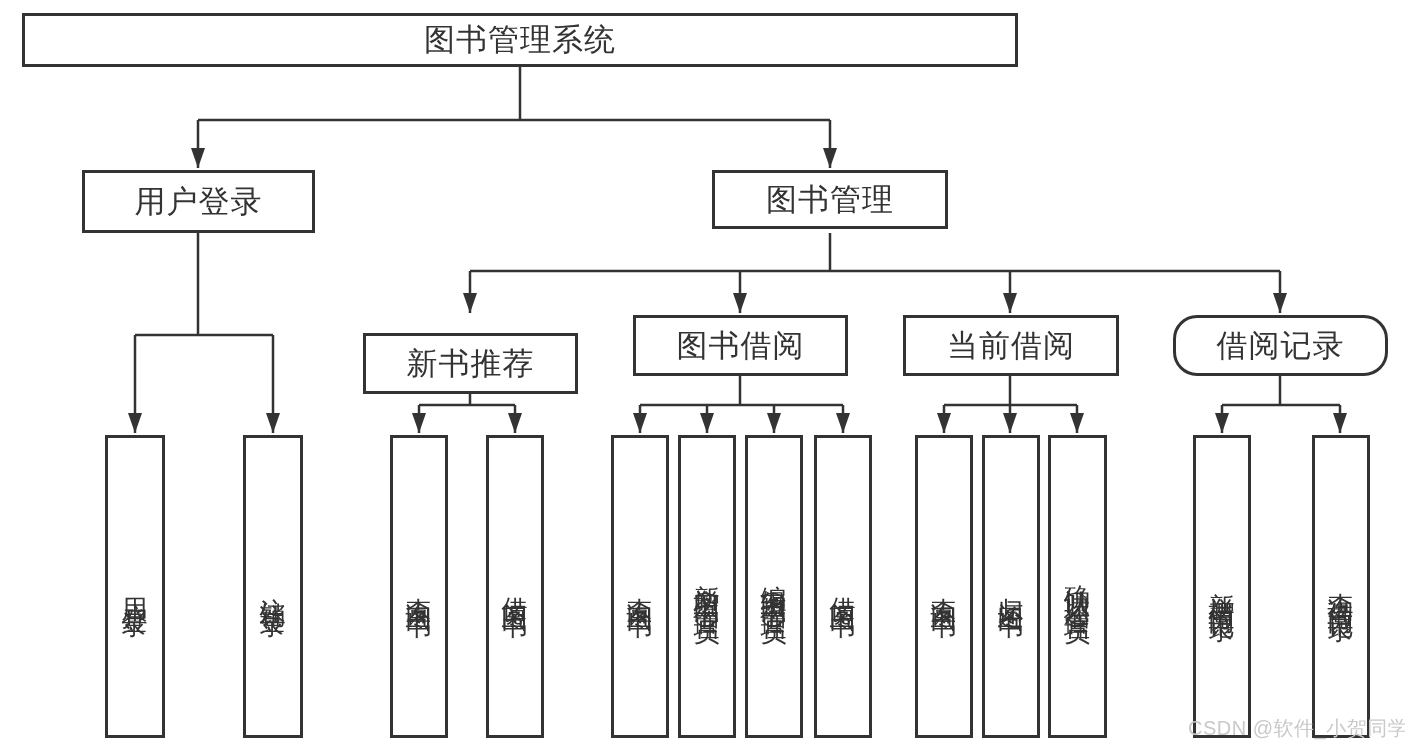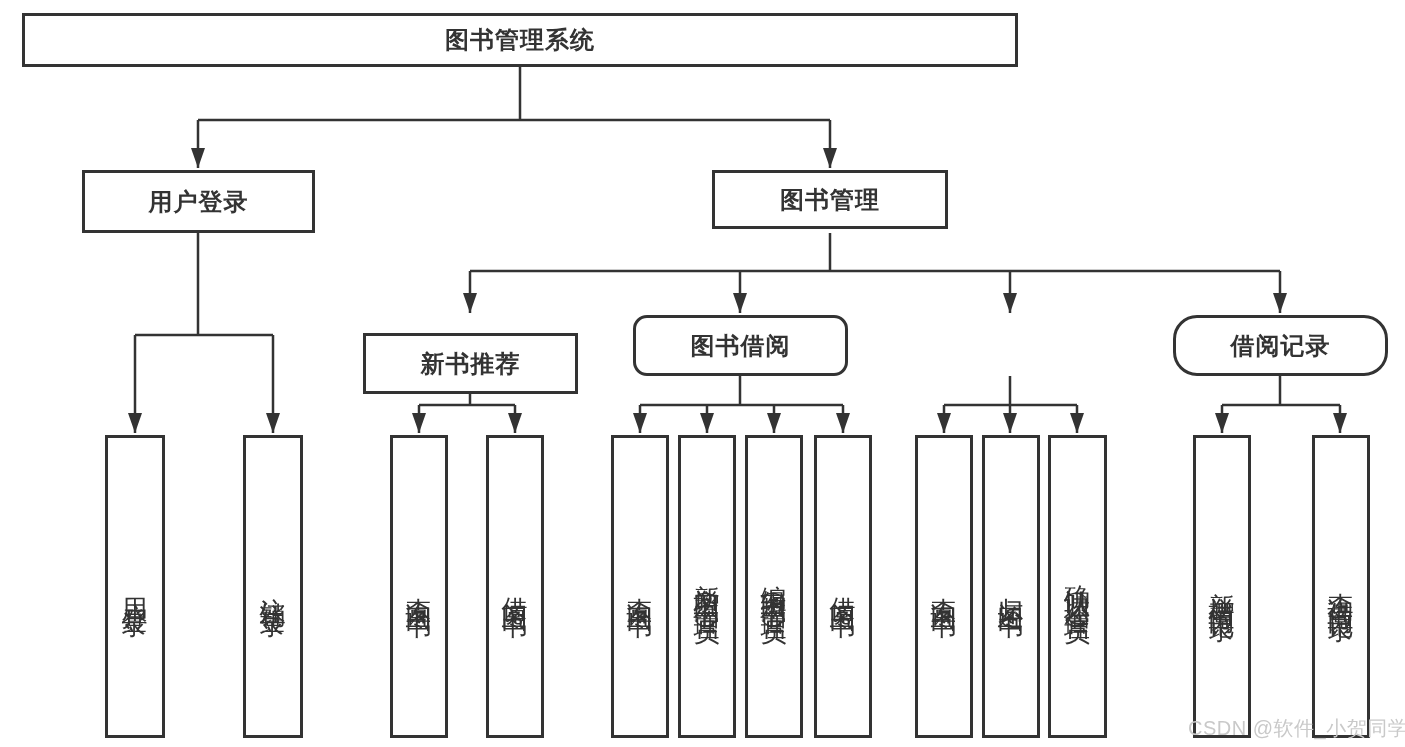--- a/index.html
+++ b/index.html
@@ -21,23 +21,23 @@
     position: absolute;
     border: 3px solid #333333;
     background: #ffffff;
     color: #333333;
     display: flex;
     align-items: center;
     justify-content: center;
     z-index: 1;
   }
   .h {
-    font-size: 24px;
+    font-size: 31px;
     letter-spacing: 1px;
-    font-weight: 700;
+    font-weight: 400;
   }
   .v {
     top: 435px;
     width: 60px;
     height: 303px;
     writing-mode: vertical-rl;
     text-orientation: mixed;
     font-size: 26px;
     line-height: 1;
     letter-spacing: 5px;
@@ -97,21 +97,22 @@
       <line x1="1340" y1="405" x2="1340" y2="433" marker-end="url(#arr)"></line>
     </g>
   </svg>
 
   <div class="node h" style="left:22px; top:13px; width:996px; height:54px;">图书管理系统</div>
 
   <div class="node h" style="left:82px; top:170px; width:233px; height:63px;">用户登录</div>
   <div class="node h" style="left:712px; top:170px; width:236px; height:59px;">图书管理</div>
 
   <div class="node h" style="left:363px; top:315px; width:215px; height:61px;margin-top:18px;">新书推荐</div>
-  <div class="node h" style="left:633px; top:315px; width:215px; height:61px;border-radius:14px;">图书借阅</div>
+  <div class="node h" style="left:633px; top:315px; width:215px; height:61px;">图书借阅</div>
+  <div class="node h" style="left:903px; top:315px; width:216px; height:61px;">当前借阅</div>
   <div class="node h" style="left:1173px; top:315px; width:215px; height:61px;border-radius:24px;">借阅记录</div>
 
   <div class="node v" style="left:105px;">用户登录</div>
   <div class="node v" style="left:243px;">注销登录</div>
 
   <div class="node v" style="left:390px; width:58px;">查询图书</div>
   <div class="node v" style="left:486px; width:58px;">借阅图书</div>
 
   <div class="node v" style="left:611px; width:58px;">查询图书</div>
   <div class="node v" style="left:678px; width:58px;">新增图书（管理员）</div>

